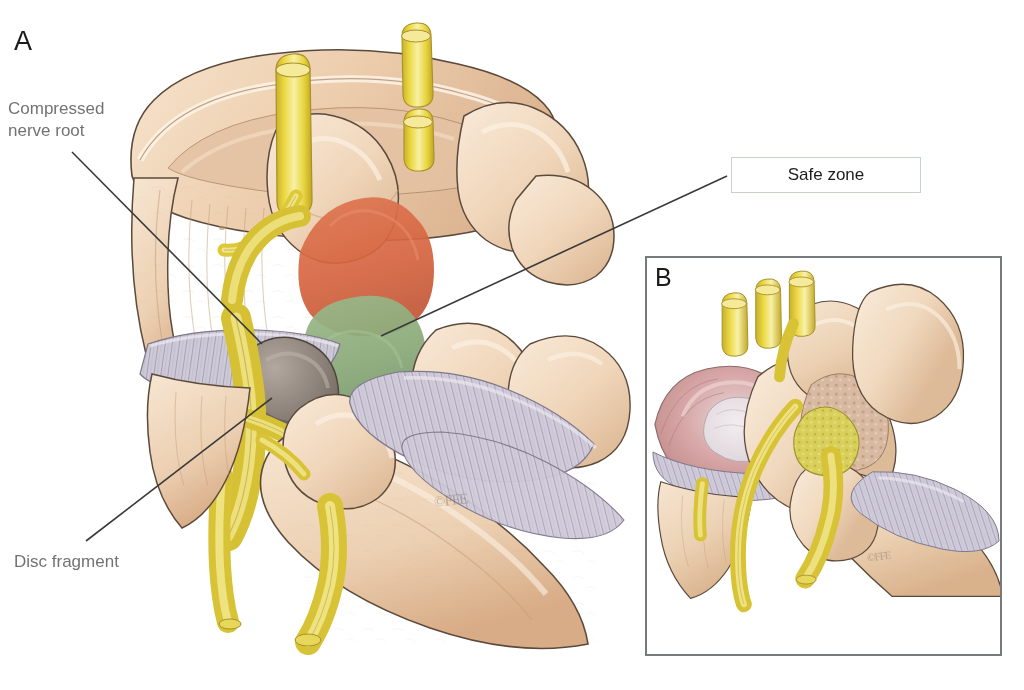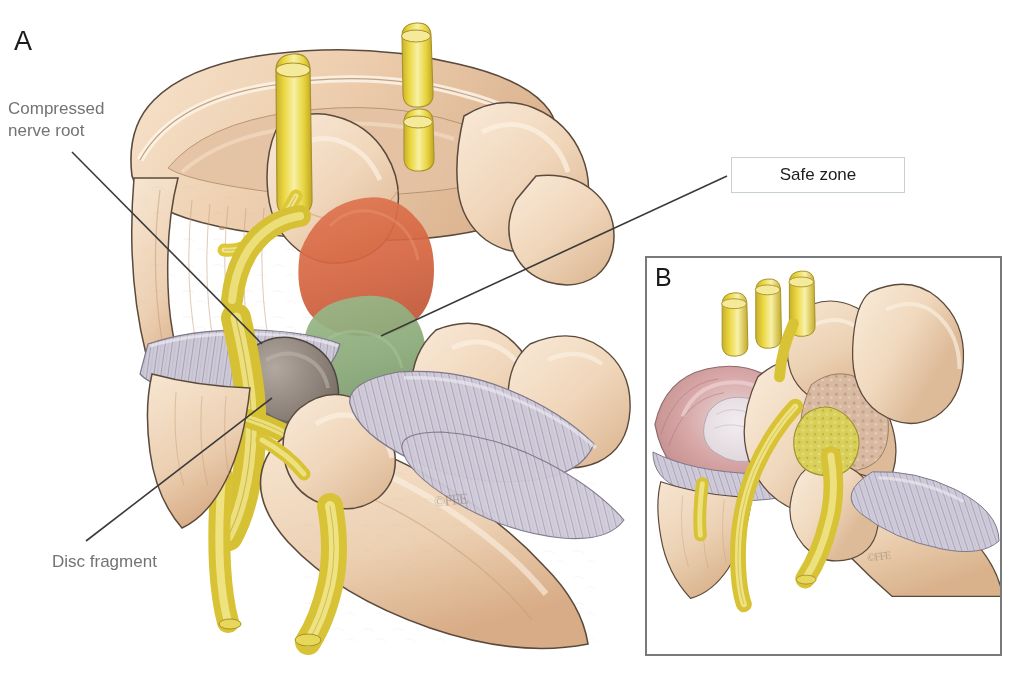--- a/index.html
+++ b/index.html
@@ -33,27 +33,27 @@
   .callout-label {
     position: absolute;
     font-family: "Liberation Sans", sans-serif;
     font-size: 17px;
     color: #737373;
     line-height: 1.32;
     white-space: pre-line;
     user-select: none;
   }
   #label-compressed-nerve-root { left: 8px; top: 98px; }
-  #label-disc-fragment { left: 14px; top: 551px; margin-left: 38px; }
+  #label-disc-fragment { left: 14px; top: 551px; }
 
   #safe-zone-box {
     position: absolute;
     left: 731px;
     top: 157px;
-    width: 174px;
+    width: 190px;
     height: 36px;
     border: 1.5px solid #c6d3c6;
     background: #ffffff;
     box-sizing: border-box;
     display: flex;
     align-items: center;
     justify-content: center;
   }
   #safe-zone-box .safe-zone-text {
     font-family: "Liberation Sans", sans-serif;

